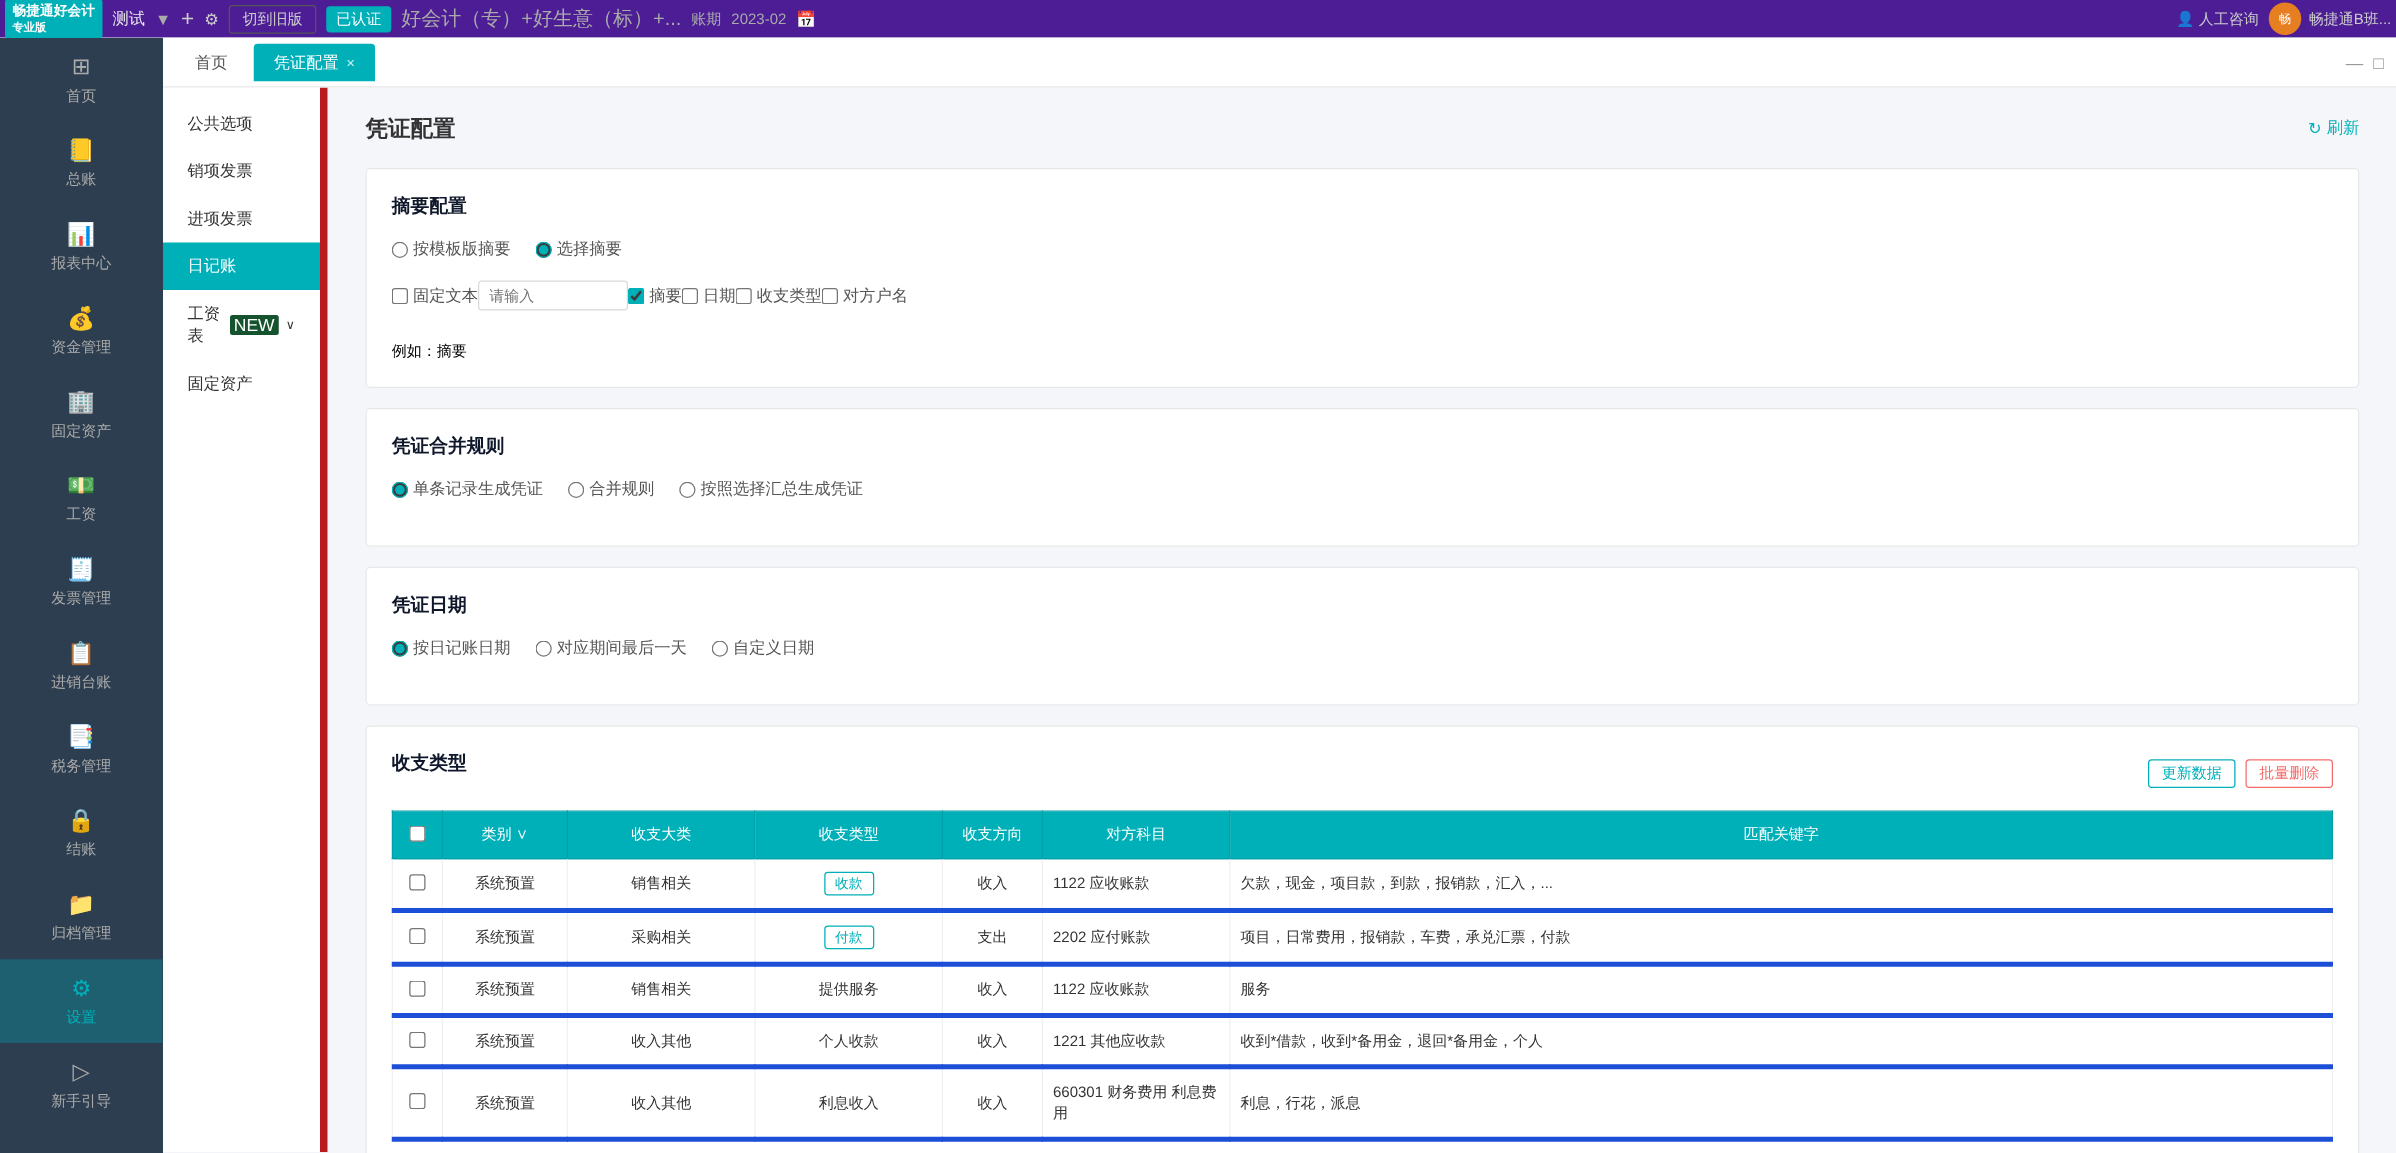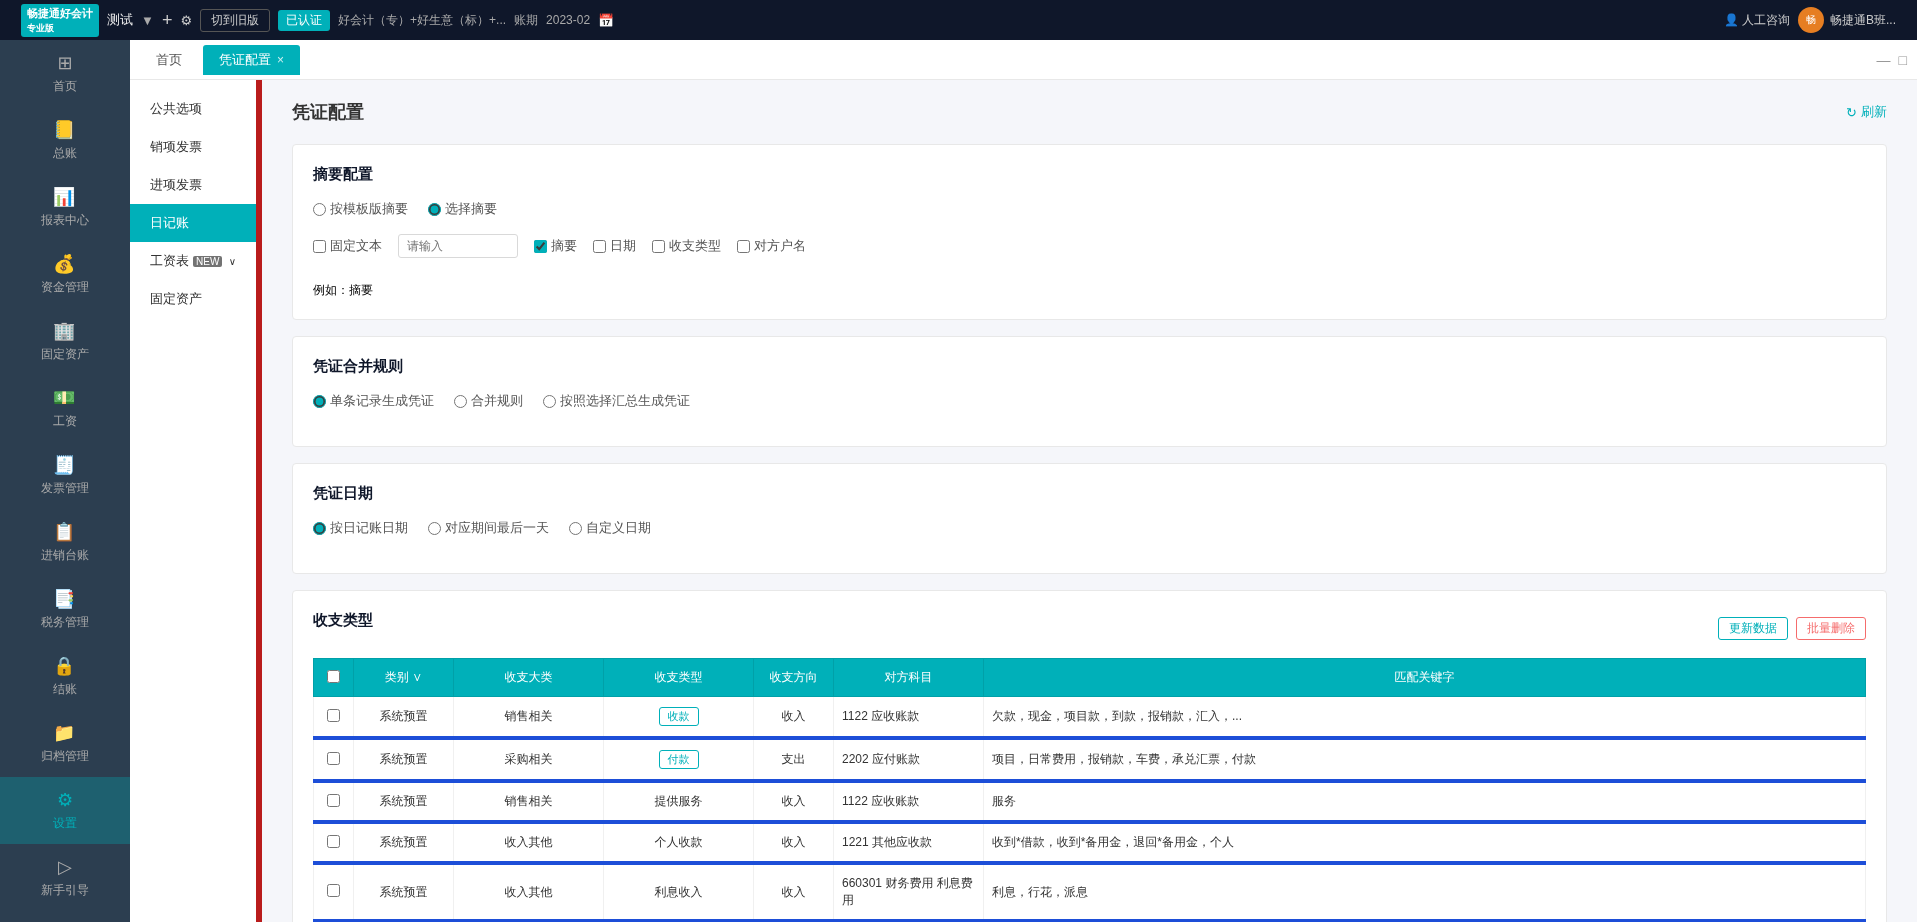--- a/index.html
+++ b/index.html
@@ -1,19 +1,19 @@
 <!DOCTYPE html>
 <html><head>
   <meta charset="utf-8">
   <style>
     * { box-sizing: border-box; margin: 0; padding: 0; }
     body { font-family: 'Microsoft YaHei', Arial, sans-serif; font-size: 13px; background: #f0f2f5; display: flex; flex-direction: column; height: 922px; overflow: hidden; }
 
     
-    .topbar { height: 40px; background: #0f172a; display: flex; align-items: center; padding: 0 21px; gap: 8px; color: #ccc; flex-shrink: 0; }
+    .topbar { height: 30px; background: #4c1d95; display: flex; align-items: center; padding: 0 4px; gap: 8px; color: #ccc; flex-shrink: 0; }
     .topbar .logo { background: #00b0b9; color: white; font-size: 11px; padding: 2px 6px; border-radius: 3px; font-weight: bold; white-space: nowrap; }
     .topbar .spacer { flex: 1; }
 
     
     .main-layout { display: flex; flex: 1; overflow: hidden; }
 
     
     .sidebar { width: 130px; background: #2c3e50; display: flex; flex-direction: column; flex-shrink: 0; overflow-y: auto; }
     .sidebar-item { display: flex; flex-direction: column; align-items: center; padding: 12px 0; color: #aaa; cursor: pointer; font-size: 12px; gap: 4px; transition: background 0.2s; }
     .sidebar-item.active { background: rgba(0,176,185,0.3); color: #00b0b9; }
@@ -30,42 +30,42 @@
     .window-controls { margin-left: auto; display: flex; gap: 8px; }
     .window-btn { background: none; border: none; color: #999; cursor: pointer; font-size: 14px; }
 
     
     .page-layout { display: flex; flex: 1; overflow: hidden; }
 
     
     .left-nav { width: 132px; background: #fff; border-right: 6px solid #b91c1c; padding: 10px 0; flex-shrink: 0; }
     .left-nav-item { padding: 10px 20px; cursor: pointer; color: #333; font-size: 13px; display: flex; align-items: center; gap: 6px; }
     .left-nav-item.active { background: #00b0b9; color: white; }
-    .new-badge { background: #737373; color: white; font-size: 10px; padding: 0 3px; border-radius: 2px; }
+    .new-badge { background: #14532d; color: white; font-size: 14px; padding: 0 3px; border-radius: 2px; }
     .left-nav-item .expand-icon { margin-left: auto; font-size: 10px; }
 
     
     .config-content { flex: 1; overflow-y: auto; padding: 20px 30px; background: #f5f6fa; }
 
     
     .page-header { display: flex; justify-content: space-between; align-items: center; margin-bottom: 20px; }
     .page-title { font-size: 18px; font-weight: bold; color: #333; }
     .refresh-btn { color: #00b0b9; cursor: pointer; font-size: 13px; display: flex; align-items: center; gap: 4px; }
 
     
     .section { background: #fff; border-radius: 4px; margin-bottom: 16px; padding: 20px; border: 1px solid #e8e8e8; }
     .section-title { font-size: 15px; font-weight: bold; color: #0f172a; margin-bottom: 16px; }
 
     
     .radio-group { display: flex; align-items: center; gap: 20px; margin-bottom: 16px; }
     .radio-item { display: flex; align-items: center; gap: 4px; cursor: pointer; color: #555; font-size: 13px; }
     .radio-input { accent-color: #00b0b9; }
 
     
-    .checkbox-row { display: flex; align-items: center; gap: 16px; margin-bottom: 12px; }
+    .checkbox-row { display: flex; align-items: center; margin-bottom: 12px; }
     .checkbox-item { display: flex; align-items: center; gap: 4px; cursor: pointer; color: #555; font-size: 13px; }
     .checkbox-input { accent-color: #00b0b9; }
     .text-input { border: 1px solid #d9d9d9; border-radius: 3px; padding: 4px 8px; font-size: 12px; color: #999; width: 120px; }
 
     
     .example-text { color: #000000; font-size: 12px; margin-top: 24px; }
 
     
     .table-section { background: #fff; border-radius: 4px; padding: 20px; border: 1px solid #e8e8e8; }
     .table-header-row { display: flex; justify-content: space-between; align-items: center; margin-bottom: 12px; }
@@ -101,21 +101,21 @@
   <div class="logo">
     <span>畅捷通好会计</span><br>
     <span style="font-size:9px;">专业版</span>
   </div>
   <span style="color:#eee; font-size:13px;">测试</span>
   <span style="color:#aaa; cursor:pointer;">▼</span>
   <span style="color:#ccc; font-size:18px; cursor:pointer;">+</span>
   <span style="color:#ccc; cursor:pointer;">⚙</span>
   <button style="border:1px solid #555; background:none; color:#ccc; padding:2px 10px; border-radius:3px; font-size:12px; cursor:pointer;">切到旧版</button>
   <span style="background:#00b0b9; color:white; padding:2px 8px; border-radius:3px; font-size:12px;">已认证</span>
-  <span style="color:#aaa; font-size:12px;">好会计（专）+好生意（标）+...</span>
+  <span style="color:#aaa; font-size:16px;">好会计（专）+好生意（标）+...</span>
   <span style="color:#aaa; font-size:12px;">账期</span>
   <span style="color:#aaa; font-size:12px;">2023-02</span>
   <span style="color:#aaa; cursor:pointer;">📅</span>
   <div class="spacer"></div>
   <span style="color:#ccc; font-size:12px; cursor:pointer; display:flex; align-items:center; gap:3px;">
     <span>👤</span>
     <span>人工咨询</span>
   </span>
   <div style="display:flex; align-items:center; gap:6px; cursor:pointer;">
     <div style="width:26px; height:26px; border-radius:50%; background:#e67e22; display:flex; align-items:center; justify-content:center; color:white; font-size:10px;">畅</div>

